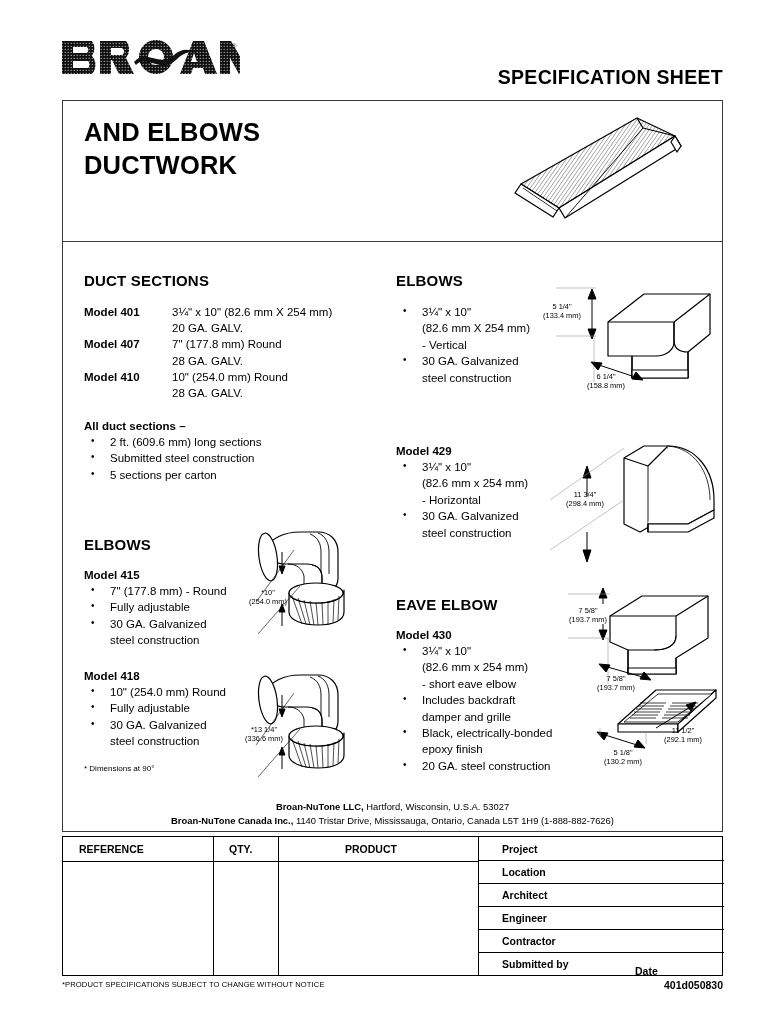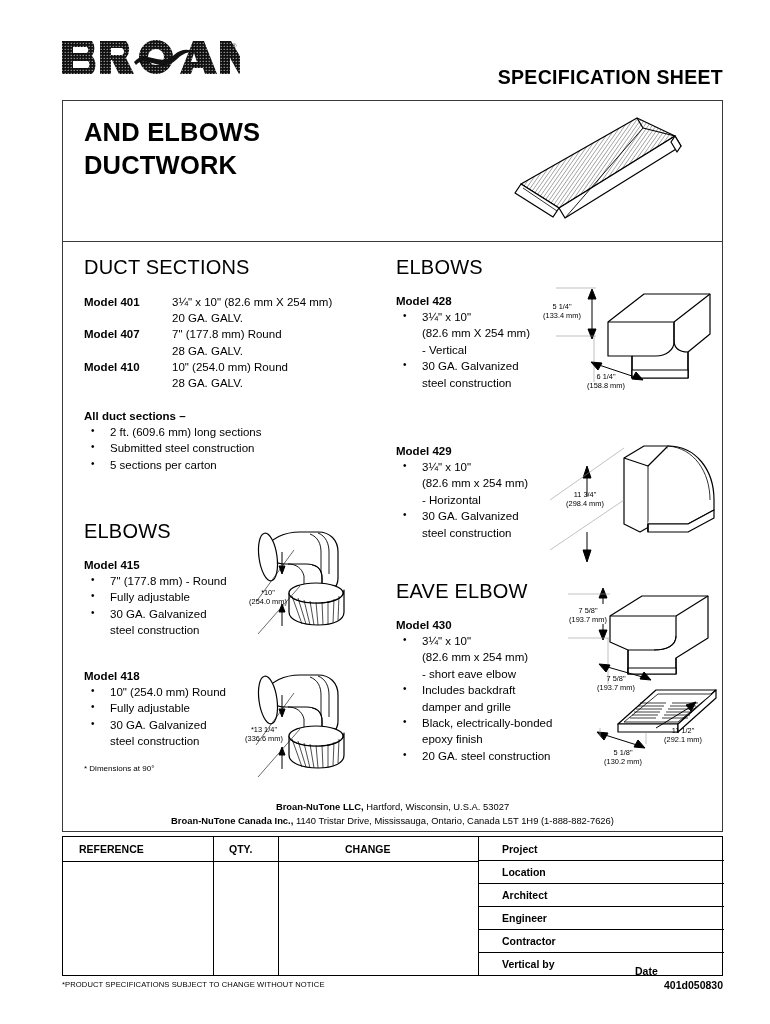--- a/index.html
+++ b/index.html
@@ -19,21 +19,21 @@
 
   .doc-title{position:absolute;left:84px;top:116px;font-size:25.5px;font-weight:bold;line-height:1.28;letter-spacing:.2px;}
 
   
   .hdr-art{position:absolute;left:505px;top:112px;width:205px;height:120px;}
 
   
   .colL{position:absolute;left:84px;top:256px;width:300px;}
   .colR{position:absolute;left:396px;top:256px;width:320px;}
 
-  h2.sec{font-size:20px;font-weight:normal;margin:0 0 16px 0;letter-spacing:.2px;}
+  h2.sec{font-size:15px;font-weight:bold;margin:16px 0 16px 0;letter-spacing:.2px;}
   h3.mdl{font-size:11.5px;font-weight:bold;margin:0 0 3px 0;}
 
   .spec-row{display:flex;font-size:11.5px;line-height:1.32;margin-bottom:1px;}
   .spec-row .mcell{width:88px;font-weight:bold;flex:none;}
   .spec-row .vcell{flex:1;}
 
   ul.bul{list-style:none;margin:0;padding:0;font-size:11.5px;line-height:1.34;}
   ul.bul li{position:relative;padding-left:26px;margin-bottom:1px;}
   ul.bul li:before{content:"•";position:absolute;left:7px;top:-1px;font-size:10px;}
   ul.bul li.cont{padding-left:26px;}
@@ -265,21 +265,20 @@
       <line x1="34" y1="18" x2="34" y2="36"></line>
         <polygon points="34,40 31,32 37,32" fill="#000"></polygon>
       <line x1="34" y1="92" x2="34" y2="74"></line>
         <polygon points="34,70 31,78 37,78" fill="#000"></polygon>
     </g>
   </svg>
 
   <div class="colR">
     <h2 class="sec">ELBOWS</h2>
 
-    <h3 class="mdl">Model 428</h3>
     <ul class="bul">
       <li>3¼" x 10"</li>
       <li class="cont">(82.6 mm X 254 mm)</li>
       <li class="cont">- Vertical</li>
       <li>30 GA. Galvanized</li>
       <li class="cont">steel construction</li>
     </ul>
   </div>
 
   <div class="art" style="left:592px;top:286px;">
@@ -475,33 +474,33 @@
   </div>
 
   <div class="tbl">
     <div class="vline" style="left:150px;"></div>
     <div class="vline" style="left:215px;"></div>
     <div class="vline" style="left:415px;"></div>
     <div class="hline" style="top:24px;width:415px;"></div>
 
     <div class="th" style="left:16px;">REFERENCE</div>
     <div class="th" style="left:166px;">QTY.</div>
-    <div class="th" style="left:282px;">CHANGE</div>
+    <div class="th" style="left:282px;">PRODUCT</div>
 
     <div class="hline" style="top:23px;left:415px;width:246px;"></div>
     <div class="hline" style="top:46px;left:415px;width:246px;"></div>
     <div class="hline" style="top:69px;left:415px;width:246px;"></div>
     <div class="hline" style="top:92px;left:415px;width:246px;"></div>
     <div class="hline" style="top:115px;left:415px;width:246px;"></div>
 
     <div class="rl" style="top:6px;">Project</div>
     <div class="rl" style="top:29px;">Location</div>
     <div class="rl" style="top:52px;">Architect</div>
     <div class="rl" style="top:75px;">Engineer</div>
     <div class="rl" style="top:98px;text-align:right;">Contractor</div>
-    <div class="rl" style="top:121px;">Vertical by</div>
+    <div class="rl" style="top:121px;">Submitted by</div>
     <div class="rl" style="top:128px;left:565px;">Date</div>
   </div>
 
   <div class="disc">*PRODUCT SPECIFICATIONS SUBJECT TO CHANGE WITHOUT NOTICE</div>
   <div class="code">401d050830</div>
 
 </div>
 
 </body></html>

